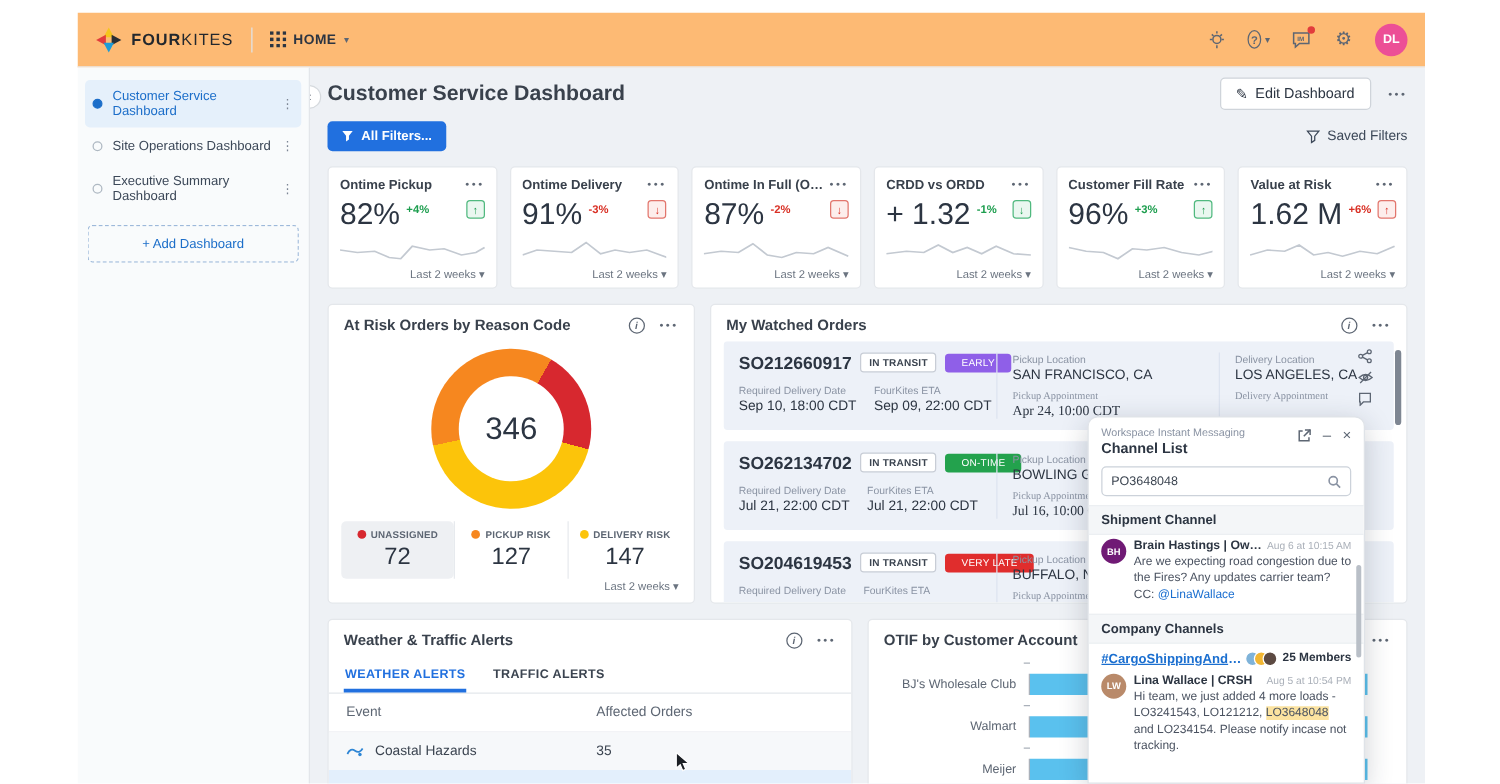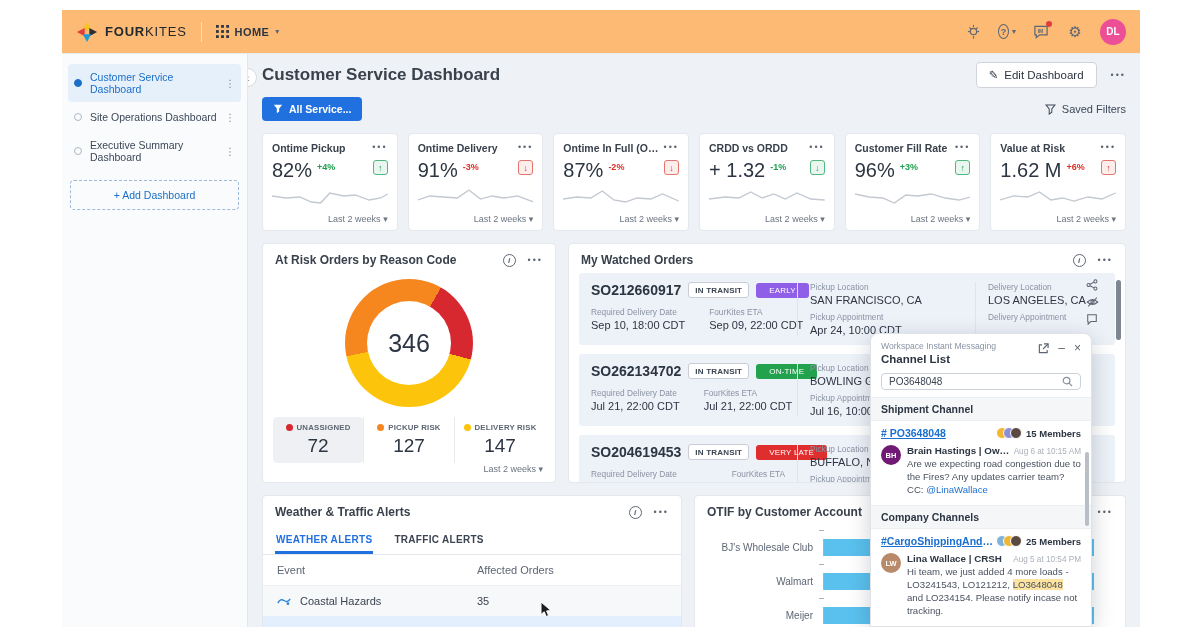--- a/index.html
+++ b/index.html
@@ -68,21 +68,21 @@
     font-size:11px; color:#3c4858; cursor:pointer; }
 
   
   .kpi-row { display:flex; gap:10px; margin-top:12px; }
   .kpi { flex:1; background:#fff; border:1px solid #e4e7eb; border-radius:4px;
     padding:8px 9px 6px; height:98px; display:flex; flex-direction:column; min-width:0; }
   .kpi-head { display:flex; align-items:flex-start; }
   .kpi-title { font-size:10.5px; font-weight:700; color:#39414c; white-space:nowrap;
     overflow:hidden; text-overflow:ellipsis; flex:1; }
   .kpi-valrow { display:flex; align-items:flex-start; gap:5px; margin-top:6px; }
-  .kpi-val { font-size:20px; font-weight:500; color:#2c3542; line-height:1; white-space:nowrap; }
+  .kpi-val { font-size:24px; font-weight:500; color:#2c3542; line-height:1; white-space:nowrap; }
   .kpi-delta { font-size:9px; font-weight:700; margin-top:2px; }
   .kpi-delta.pos { color:#1e9e4f; } .kpi-delta.neg { color:#d93025; }
   .trend { width:15px; height:15px; border:1px solid; border-radius:3px; margin-left:auto;
     display:flex; align-items:center; justify-content:center; font-size:9px; flex:0 0 15px; }
   .trend.green { color:#1e9e4f; border-color:#51b97f; background:#eaf7f0; }
   .trend.red { color:#d93025; border-color:#e2766d; background:#fdeeec; }
   .spark { width:100%; height:24px; margin-top:4px; }
   .kpi-foot { margin-top:auto; text-align:right; font-size:9px; color:#6b7480; cursor:pointer; }
 
   
@@ -120,24 +120,24 @@
   .wo-c { flex:1; padding:0 12px; border-left:1px solid #dde4f0; min-width:0; }
   .wo-line1 { display:flex; align-items:center; gap:7px; white-space:nowrap; }
   .wo-id { font-size:14px; font-weight:800; color:#2c3542; }
   .badge-transit { border:1px solid #c8cdd6; background:#fff; color:#3b4450;
     font-size:8px; font-weight:700; padding:2.5px 6px; border-radius:3px; letter-spacing:.2px; }
   .badge-status { color:#fff; font-size:8px; font-weight:400; padding:3px 13px;
     border-radius:3px; letter-spacing:.2px; }
   .badge-status.early { background:#8f5fe8; }
   .badge-status.ontime { background:#23a24d; }
   .badge-status.verylate { background:#e02d2d; }
-  .wo-fields { display:flex; gap:24px; margin-top:9px;justify-content:space-between; }
+  .wo-fields { display:flex; gap:14px; margin-top:9px; }
   .fl { font-size:8.3px; color:#8a93a3; }
   .fv { font-size:11px; color:#2c3542; margin-top:2px; white-space:nowrap; }
-  .wo-b .wo-field + .wo-field, .wo-c .wo-field + .wo-field { margin-top:6px; }
+  .wo-b .wo-field + .wo-field, .wo-c .wo-field + .wo-field { margin-top:6px;font-family:Liberation Serif, serif; }
   .wo-b .fl, .wo-c .fl { margin-top:0; }
   .row-icons { position:absolute; right:16px; top:6px; display:flex; flex-direction:column;
     gap:5px; color:#5d6673; }
   .row-icons svg { cursor:pointer; }
   .wo-scroll { position:absolute; right:4px; top:36px; width:5px; height:60px;
     background:#7e8692; border-radius:3px; cursor:pointer; }
 
   
   .bot-row { display:flex; gap:12px; margin-top:12px; height:210px; }
   .alerts-panel { width:420px; flex:0 0 420px; overflow:hidden; }
@@ -299,21 +299,21 @@
           </button>
           <span class="dots">•••</span>
         </div>
       </div>
 
       <div class="filter-row">
         <button class="all-filters">
           <svg width="10" height="10" viewBox="0 0 12 12">
             <path d="M1 1 h10 L7.4 5.4 V9 L4.6 11 V5.4 Z" fill="#fff"></path>
           </svg>
-          <span>All Service...</span>
+          <span>All Filters...</span>
         </button>
         <span class="saved-filters">
           <svg width="11" height="11" viewBox="0 0 12 12">
             <path d="M1 1 h10 L7.4 5.4 V9 L4.6 11 V5.4 Z" fill="none" stroke="#3c4858" stroke-width="1.1"></path>
           </svg>
           <span>Saved Filters</span>
         </span>
       </div>
 
       <div class="kpi-row">
@@ -697,31 +697,20 @@
   </div>
   <div class="chat-search">
     <input type="text" value="PO3648048" style="">
     <svg width="11" height="11" viewBox="0 0 12 12" fill="none" stroke="#8a93a3" stroke-width="1.4">
         <circle cx="5" cy="5" r="3.6"></circle>
         <line x1="7.8" y1="7.8" x2="11" y2="11"></line>
       </svg>
   </div>
 
   <div class="chat-section">Shipment Channel</div>
-  <div class="chan-row">
-    <span class="chan-link"># PO3648048</span>
-    <span class="chan-right">
-      <span class="av-cluster">
-        <span class="av-c" style="background:#f2b632"></span>
-        <span class="av-c" style="background:#8d8fd6"></span>
-        <span class="av-c" style="background:#5c4a42"></span>
-      </span>
-      <span class="members">15 Members</span>
-    </span>
-  </div>
   <div class="msg">
     <span class="msg-av" style="background:#701a75">BH</span>
     <span class="msg-body">
       <span class="msg-top">
         <span class="msg-name">Brain Hastings | OwenT&amp;T</span>
         <span class="msg-time">Aug 6 at 10:15 AM</span>
       </span>
       <div class="msg-text"><span>Are we expecting road congestion due to the Fires? Any updates carrier team?</span><br>
         <span>CC: </span><span class="msg-link">@LinaWallace</span>
       </div>

